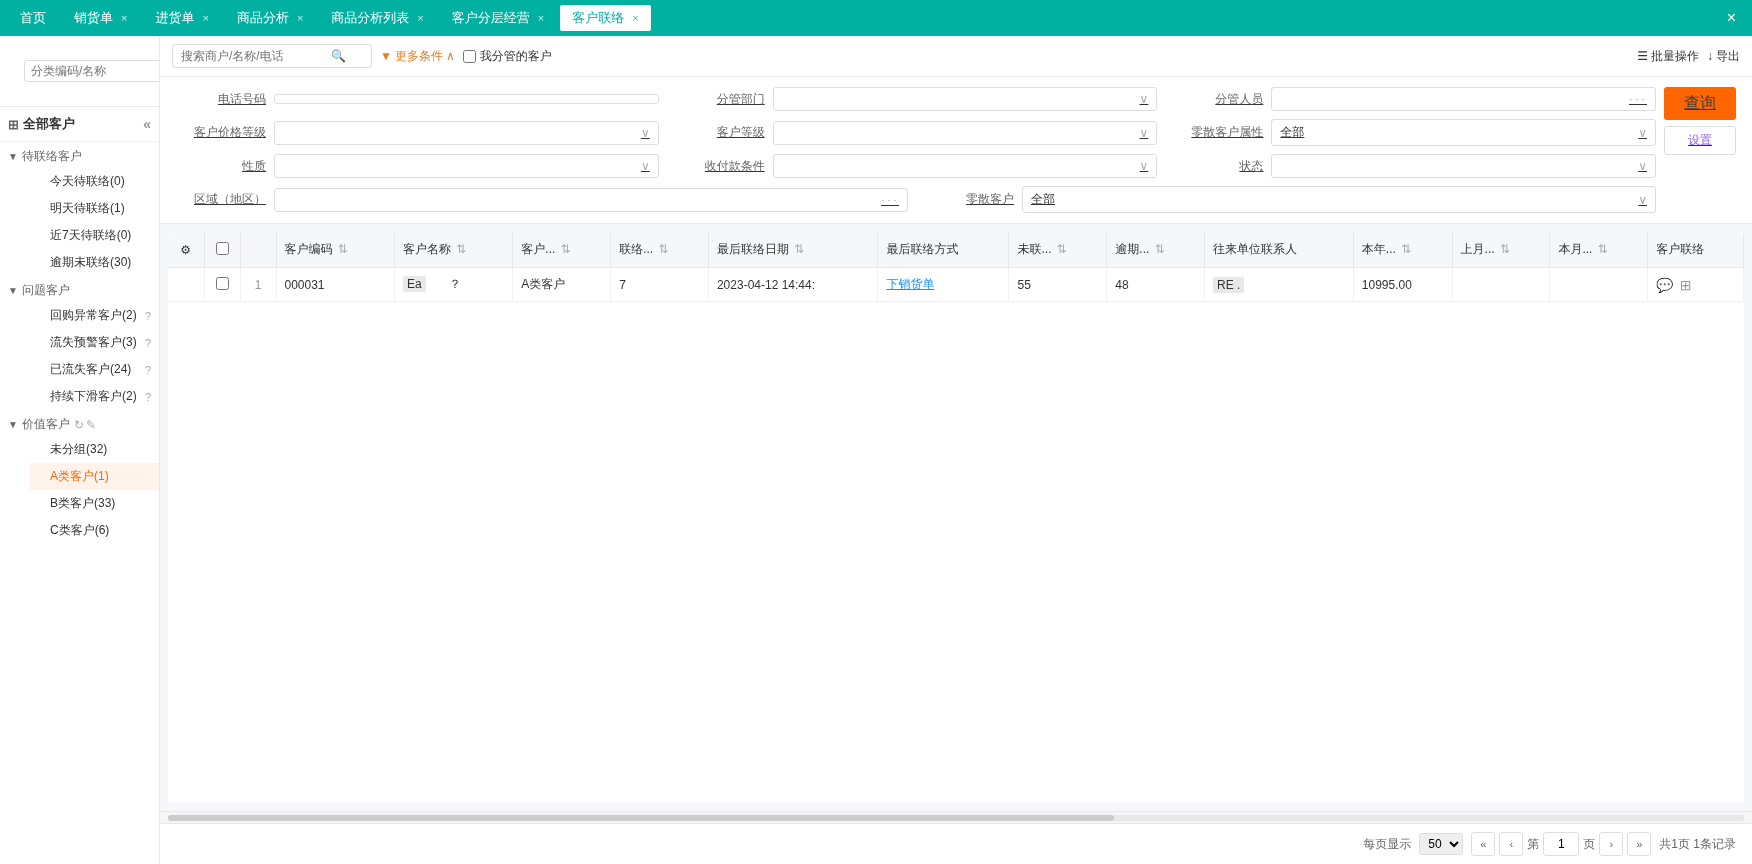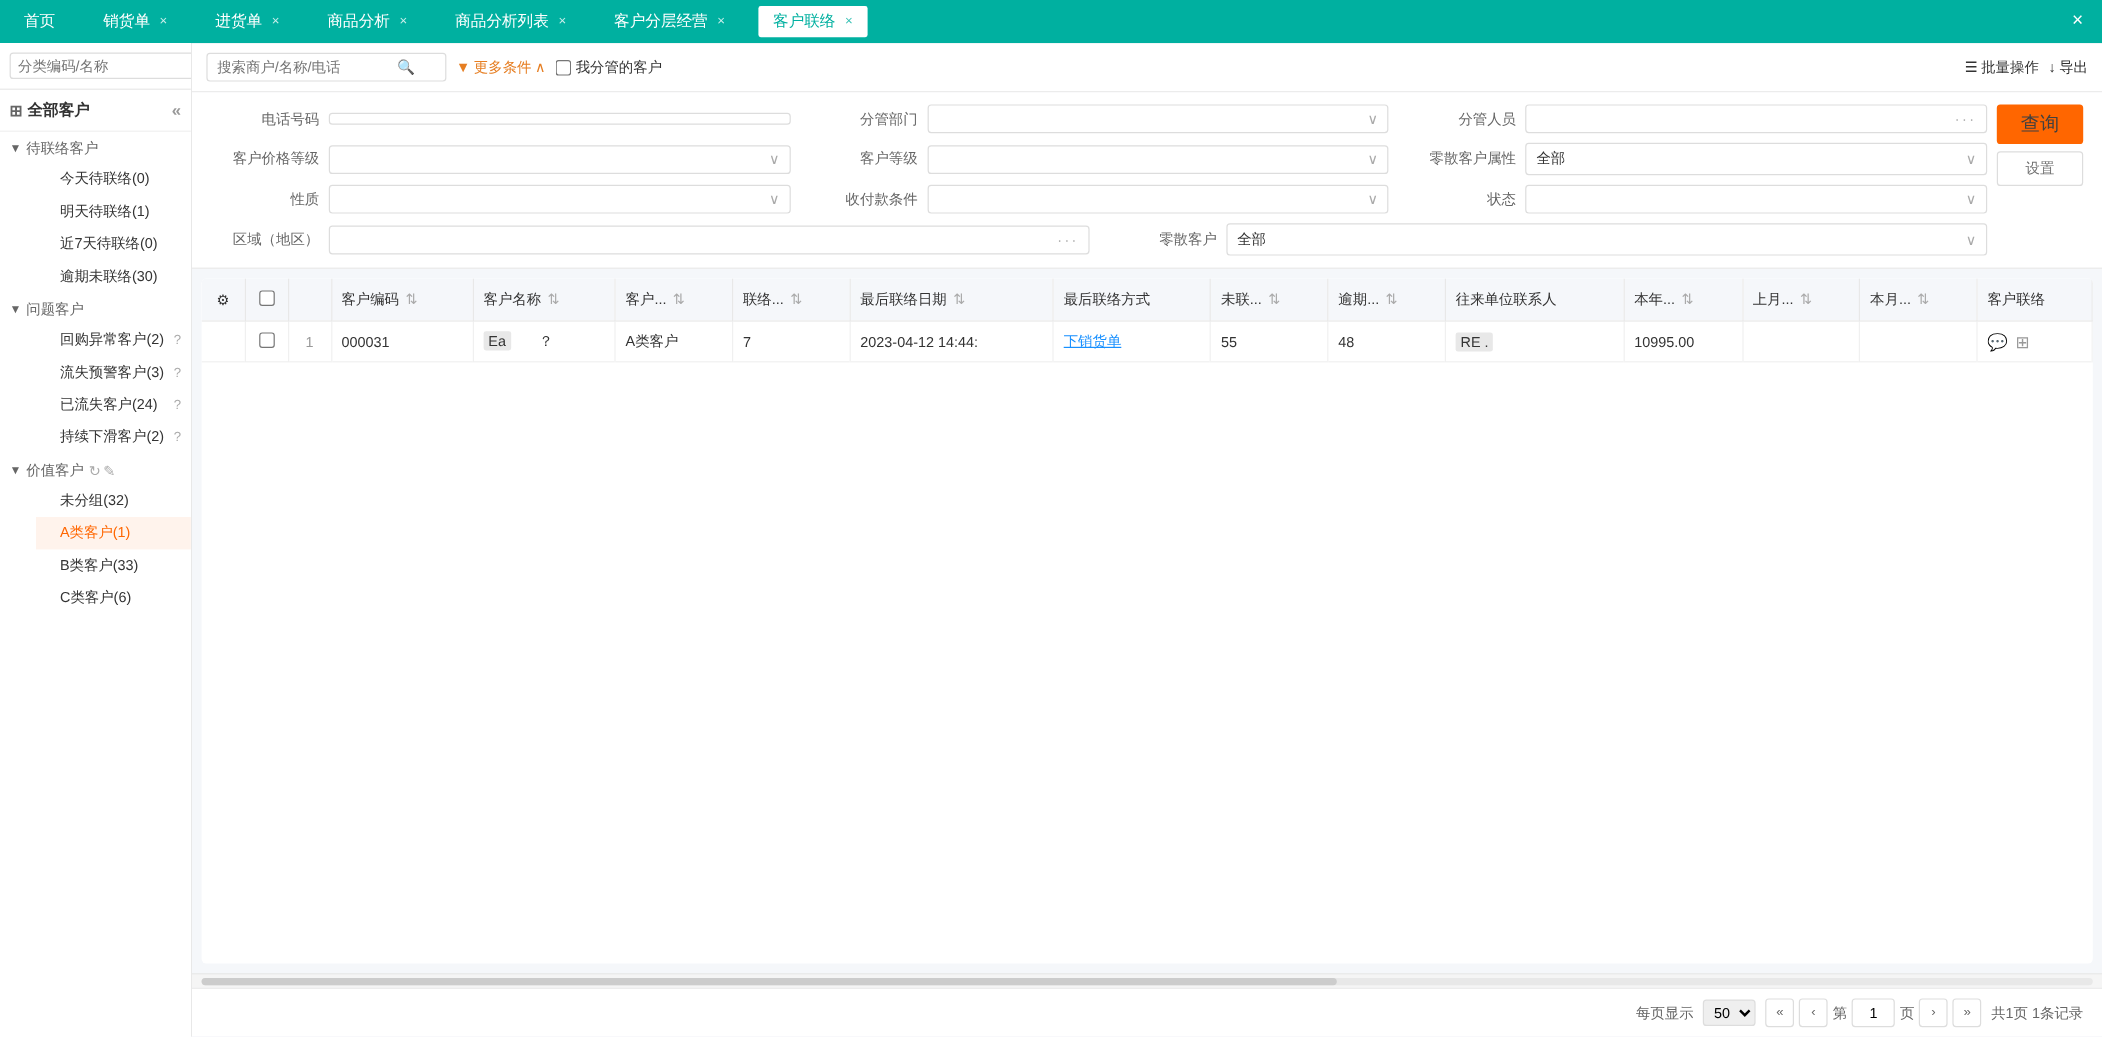--- a/index.html
+++ b/index.html
@@ -5,21 +5,21 @@
     * { box-sizing: border-box; margin: 0; padding: 0; }
     body { font-family: 'Microsoft YaHei', Arial, sans-serif; font-size: 12px; background: #f0f2f5; color: #333; }
 
     
     .top-nav {
       background: #00b0a0;
       height: 36px;
       display: flex;
       align-items: center;
       padding: 0 8px;
-      gap: 16px;
+      gap: 4px;
     }
     .top-nav .nav-item {
       color: #fff;
       padding: 4px 12px;
       cursor: pointer;
       font-size: 13px;
       border-radius: 2px;
       white-space: nowrap;
       display: flex;
       align-items: center;
@@ -54,21 +54,21 @@
       width: 160px;
       background: #fff;
       border-right: 1px solid #e8e8e8;
       display: flex;
       flex-direction: column;
       overflow-y: auto;
       flex-shrink: 0;
     }
     .sidebar-search {
       display: flex;
-      padding: 8px;
+      padding: 24px;
       border-bottom: 1px solid #e8e8e8;
     }
     .sidebar-search input {
       flex: 1;
       border: 1px solid #ddd;
       border-radius: 3px;
       padding: 3px 6px;
       font-size: 12px;
       outline: none;
     }
@@ -243,21 +243,21 @@
       color: #404040;
       border: none;
       border-radius: 3px;
       padding: 6px 20px;
       font-size: 16px;
       cursor: pointer;
       white-space: nowrap;
     }
     .btn-settings {
       background: #fff;
-      color: #737373;
+      color: #8b5cf6;
       border: 1px solid #ddd;
       border-radius: 3px;
       padding: 5px 20px;
       font-size: 12px;
       cursor: pointer;
       white-space: nowrap;
     }
 
     
     .table-area {
@@ -521,21 +521,21 @@
           <span>批量操作</span>
         </div>
         <div class="export-btn">
           <span>↓</span>
           <span>导出</span>
         </div>
       </div>
     </div>
 
     <div class="advanced-filter">
-      <div style="display:flex; gap:8px; align-items:flex-start;">
+      <div style="display:flex; gap:8px; align-items:flex-start;text-decoration:underline;">
         <div style="flex:1;">
 
           <div class="filter-row">
             <div class="filter-field">
               <label>电话号码</label>
               <div class="field-input" style="border:1px solid #ddd; border-radius:3px; padding:4px 8px; flex:1;"></div>
             </div>
             <div class="filter-field">
               <label>分管部门</label>
               <div class="field-input">

